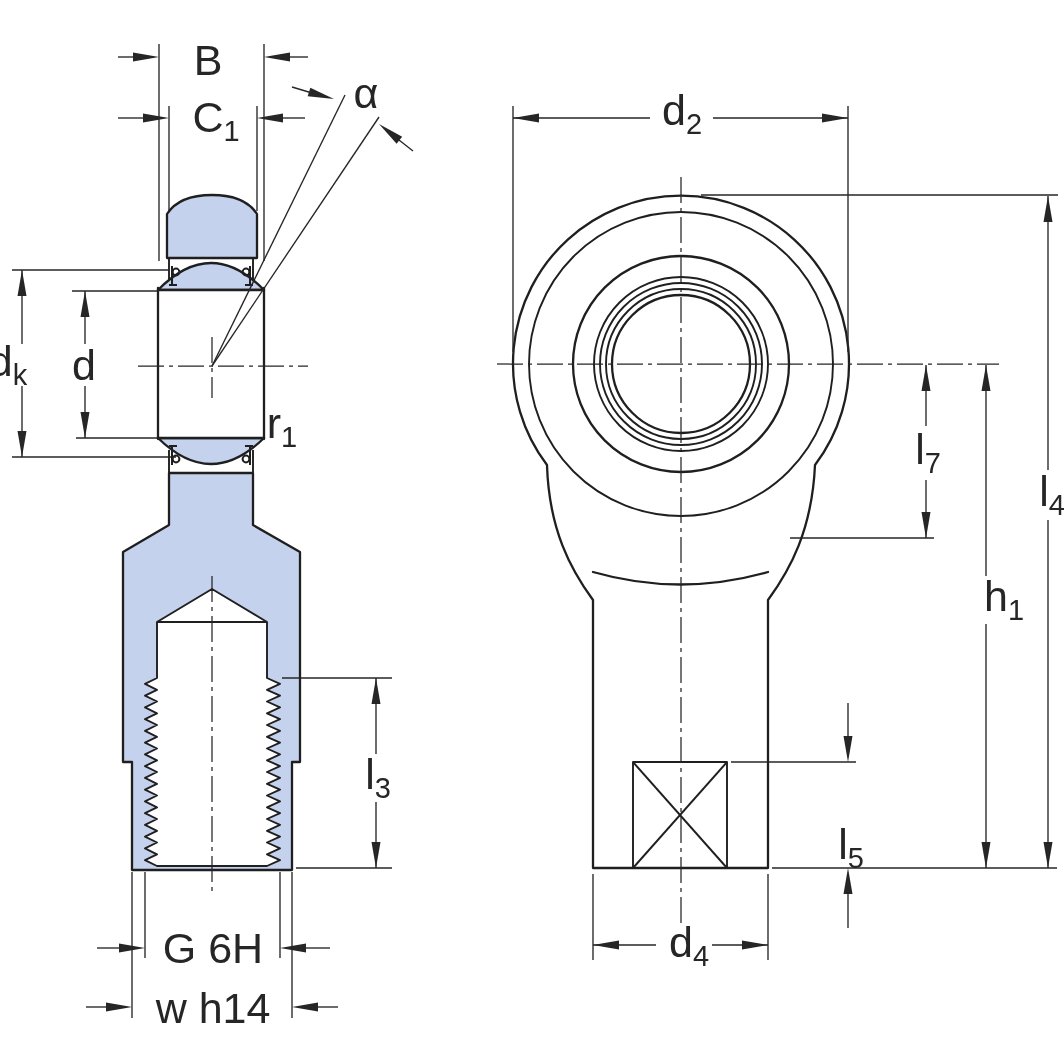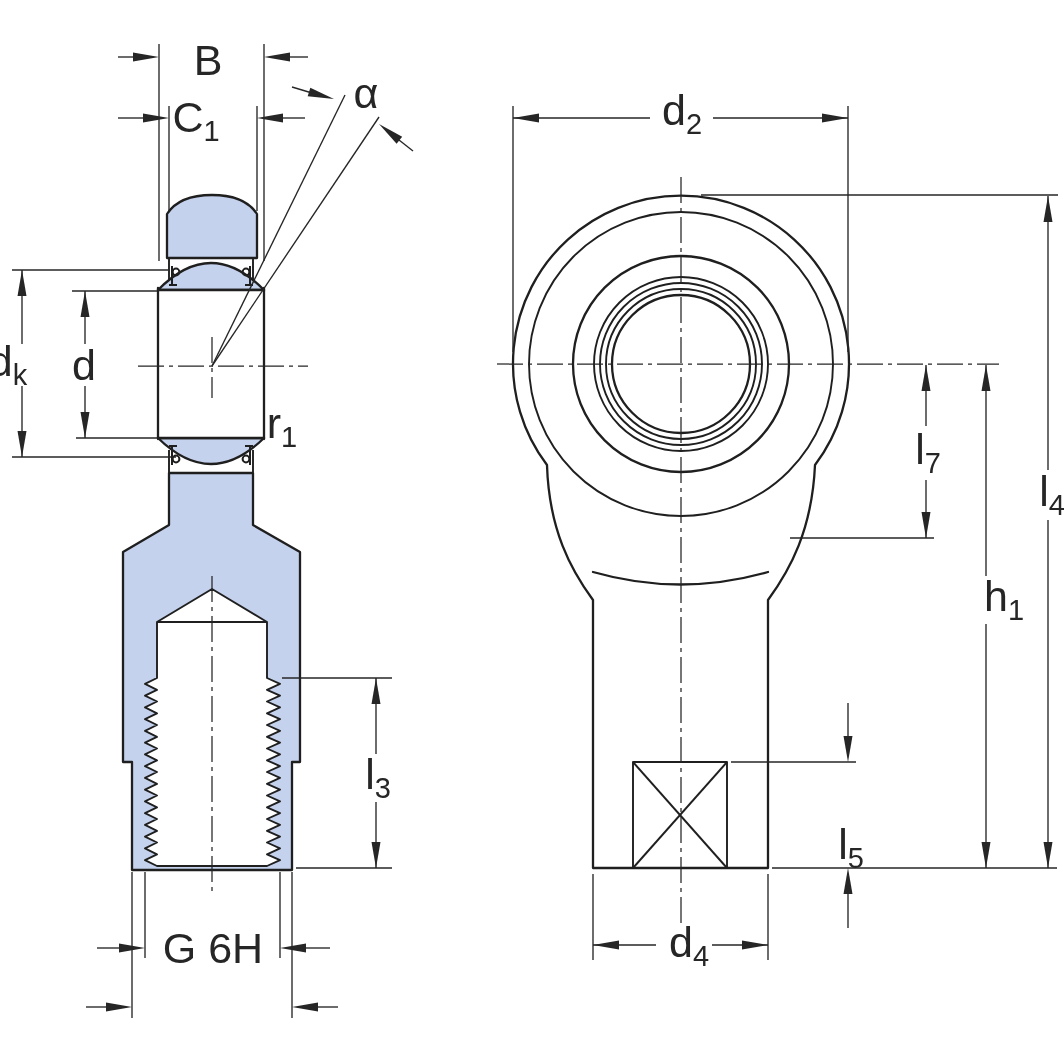--- a/index.html
+++ b/index.html
@@ -209,26 +209,27 @@
       <line class="s1" x1="768" y1="874" x2="768" y2="960"></line>
       <line class="s1" x1="593" y1="945" x2="656" y2="945"></line>
       <line class="s1" x1="712" y1="945" x2="768" y2="945"></line>
       <polygon class="arr" points="593,945 619,940.5 619,949.5"></polygon>
       <polygon class="arr" points="768,945 742,940.5 742,949.5"></polygon>
     </g>
   </g>
 </svg>
 
   <div class="lbl" style="left:208px;top:60px"><span class="m">B</span></div>
-  <div class="lbl" style="left:196px;top:121px"><span class="m">C</span><span class="s">1</span></div>
+  <div class="lbl" style="left:216px;top:121px"><span class="m">C</span><span class="s">1</span></div>
   <div class="lbl" style="left:366px;top:93px"><span class="m">α</span></div>
   <div class="lbl" style="left:8px;top:365px"><span class="m">d</span><span class="s">k</span></div>
   <div class="lbl" style="left:84px;top:365px"><span class="m">d</span></div>
   <div class="lbl" style="left:282px;top:427px"><span class="m">r</span><span class="s">1</span></div>
   <div class="lbl" style="left:378px;top:778px"><span class="m">l</span><span class="s">3</span></div>
   <div class="lbl" style="left:213px;top:948px"><span class="m">G 6H</span></div>
+  <div class="lbl" style="left:213px;top:1008px"><span class="m">w h14</span></div>
   <div class="lbl" style="left:682px;top:114px"><span class="m">d</span><span class="s">2</span></div>
   <div class="lbl" style="left:928px;top:453px"><span class="m">l</span><span class="s">7</span></div>
   <div class="lbl" style="left:1004px;top:600px"><span class="m">h</span><span class="s">1</span></div>
   <div class="lbl" style="left:851px;top:848px"><span class="m">l</span><span class="s">5</span></div>
   <div class="lbl" style="left:1052px;top:495px"><span class="m">l</span><span class="s">4</span></div>
   <div class="lbl" style="left:689px;top:946px"><span class="m">d</span><span class="s">4</span></div>
 </div>
 
 </body></html>

